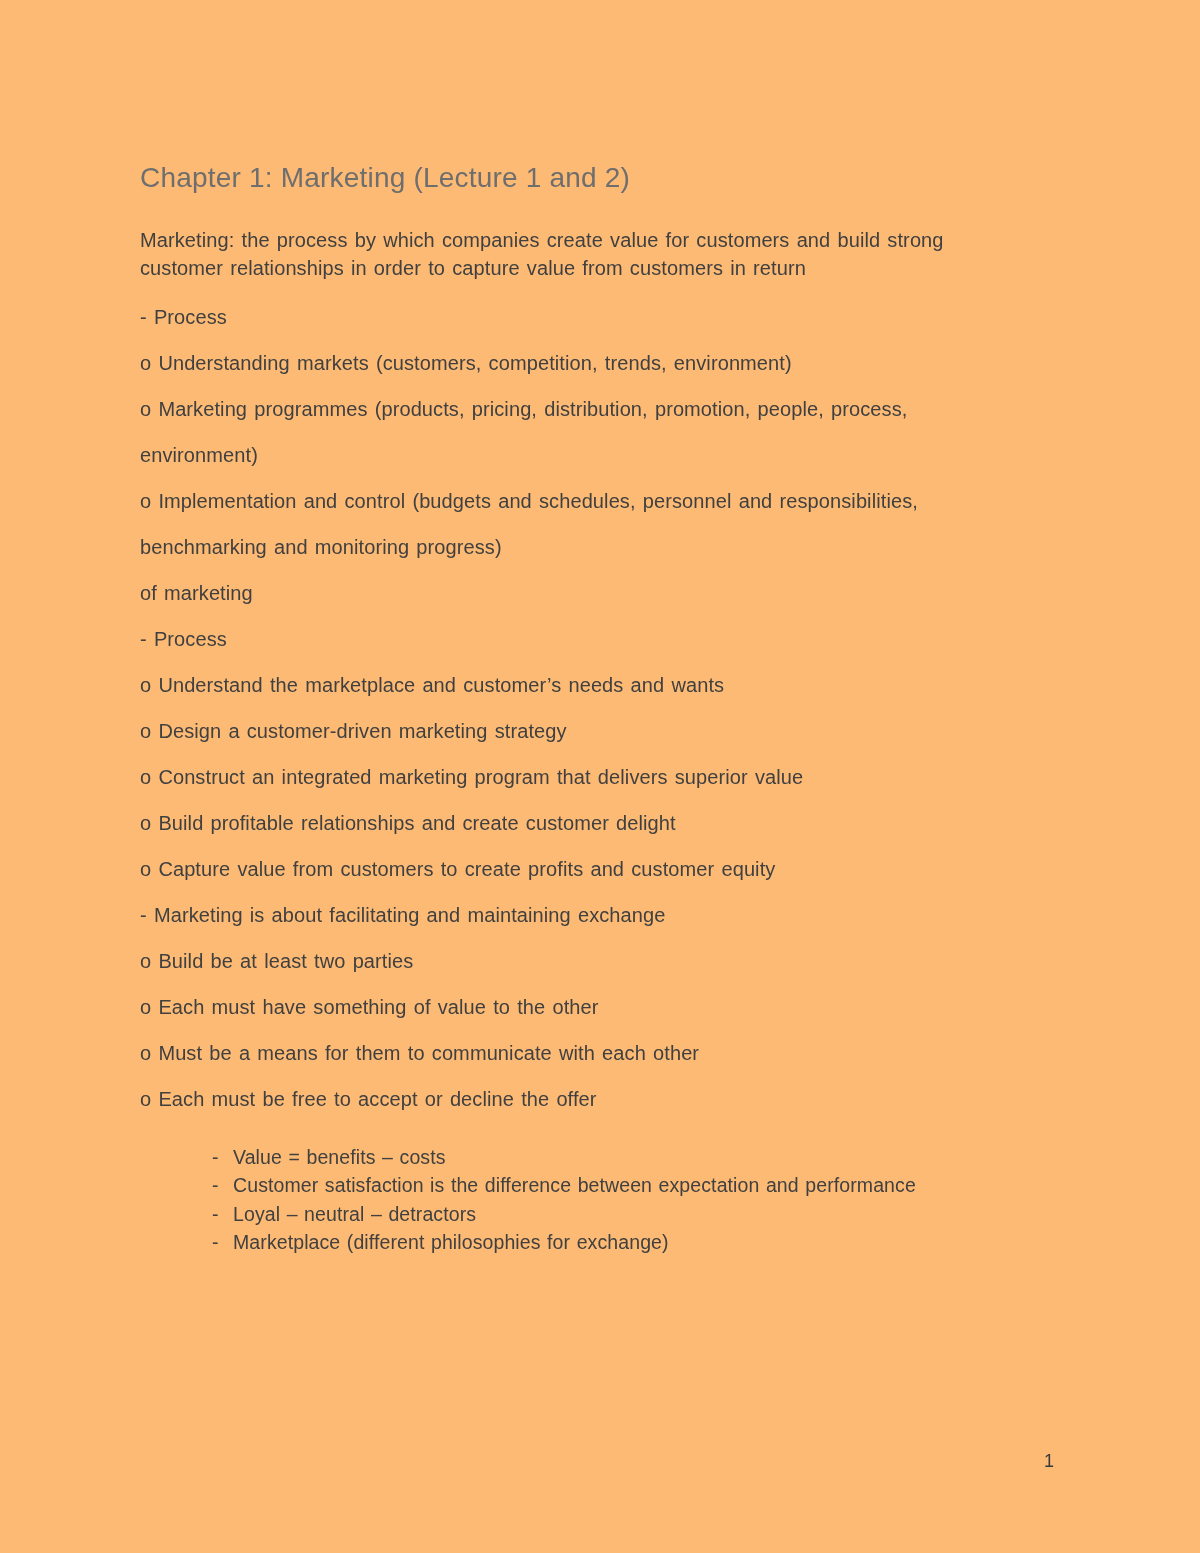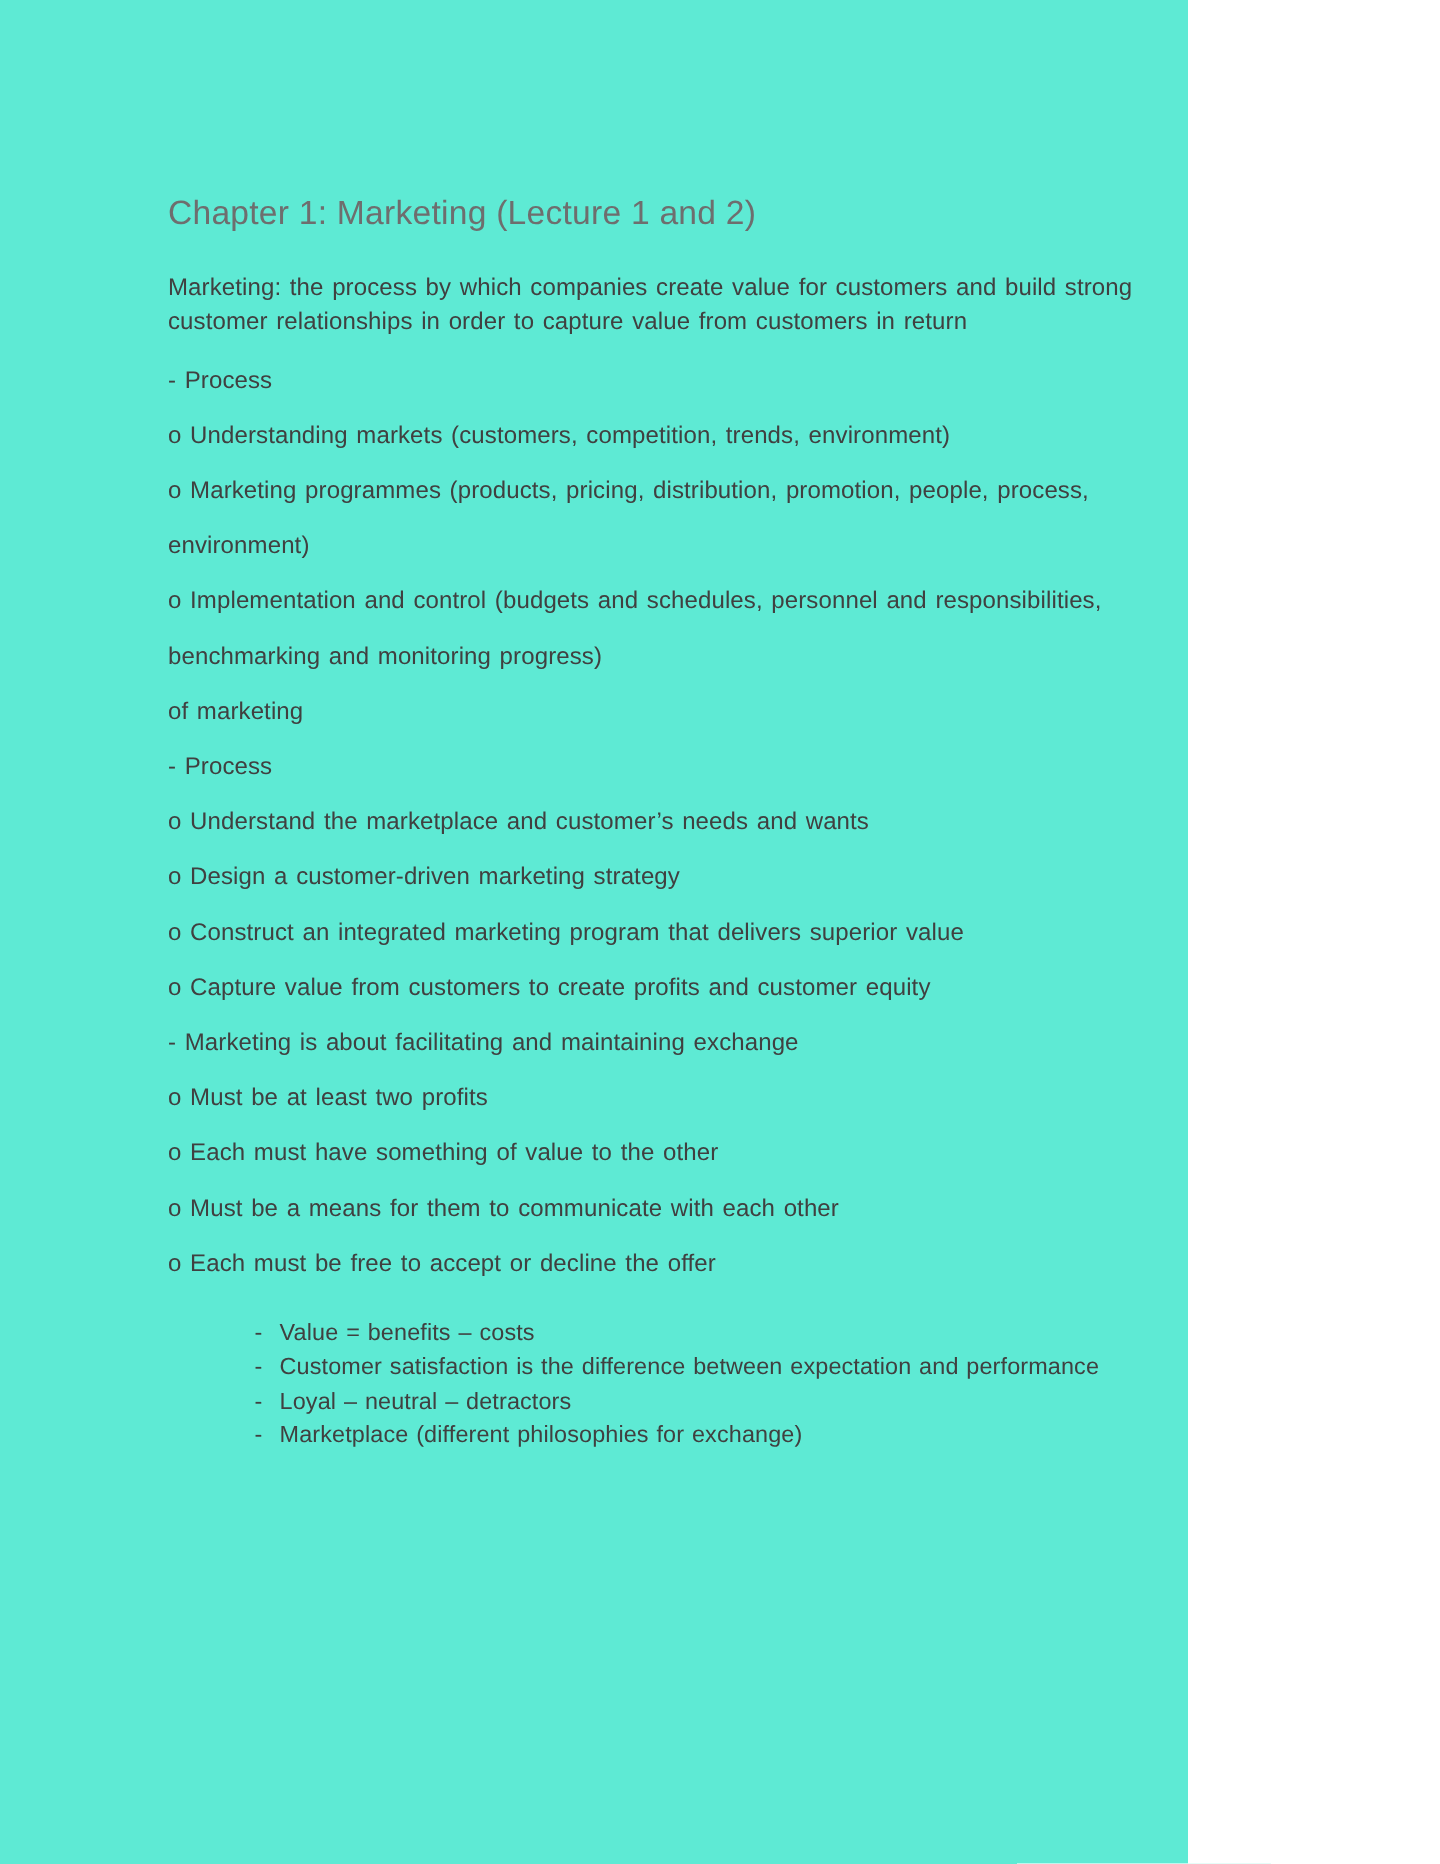--- a/index.html
+++ b/index.html
@@ -2,23 +2,23 @@
 <html><head>
 <meta charset="utf-8">
 <style>
   html, body {
     margin: 0;
     padding: 0;
     background: #ffffff;
   }
   .page {
     position: relative;
-    width: 990px;
+    width: 1200px;
     height: 1553px;
-    background: #5eead4;
+    background: #fdba74;
     font-family: "Liberation Sans", sans-serif;
     color: #404040;
     overflow: hidden;
   }
   .content {
     position: absolute;
     top: 161px;
     left: 140px;
     width: 920px;
   }
@@ -84,23 +84,24 @@
         <p class="line">o Understanding markets (customers, competition, trends, environment)</p>
         <p class="line">o Marketing programmes (products, pricing, distribution, promotion, people, process,</p>
         <p class="line">environment)</p>
         <p class="line">o Implementation and control (budgets and schedules, personnel and responsibilities,</p>
         <p class="line">benchmarking and monitoring progress)</p>
         <p class="line">of marketing</p>
         <p class="line">- Process</p>
         <p class="line">o Understand the marketplace and customer’s needs and wants</p>
         <p class="line">o Design a customer-driven marketing strategy</p>
         <p class="line">o Construct an integrated marketing program that delivers superior value</p>
+        <p class="line">o Build profitable relationships and create customer delight</p>
         <p class="line">o Capture value from customers to create profits and customer equity</p>
         <p class="line">- Marketing is about facilitating and maintaining exchange</p>
-        <p class="line">o Must be at least two profits</p>
+        <p class="line">o Build be at least two parties</p>
         <p class="line">o Each must have something of value to the other</p>
         <p class="line">o Must be a means for them to communicate with each other</p>
         <p class="line">o Each must be free to accept or decline the offer</p>
       </div>
 
     <div class="sub-list">
         <div class="sub-item">
         <span class="dash">-</span>
         <span class="sub-text">Value = benefits – costs</span>
       </div>

